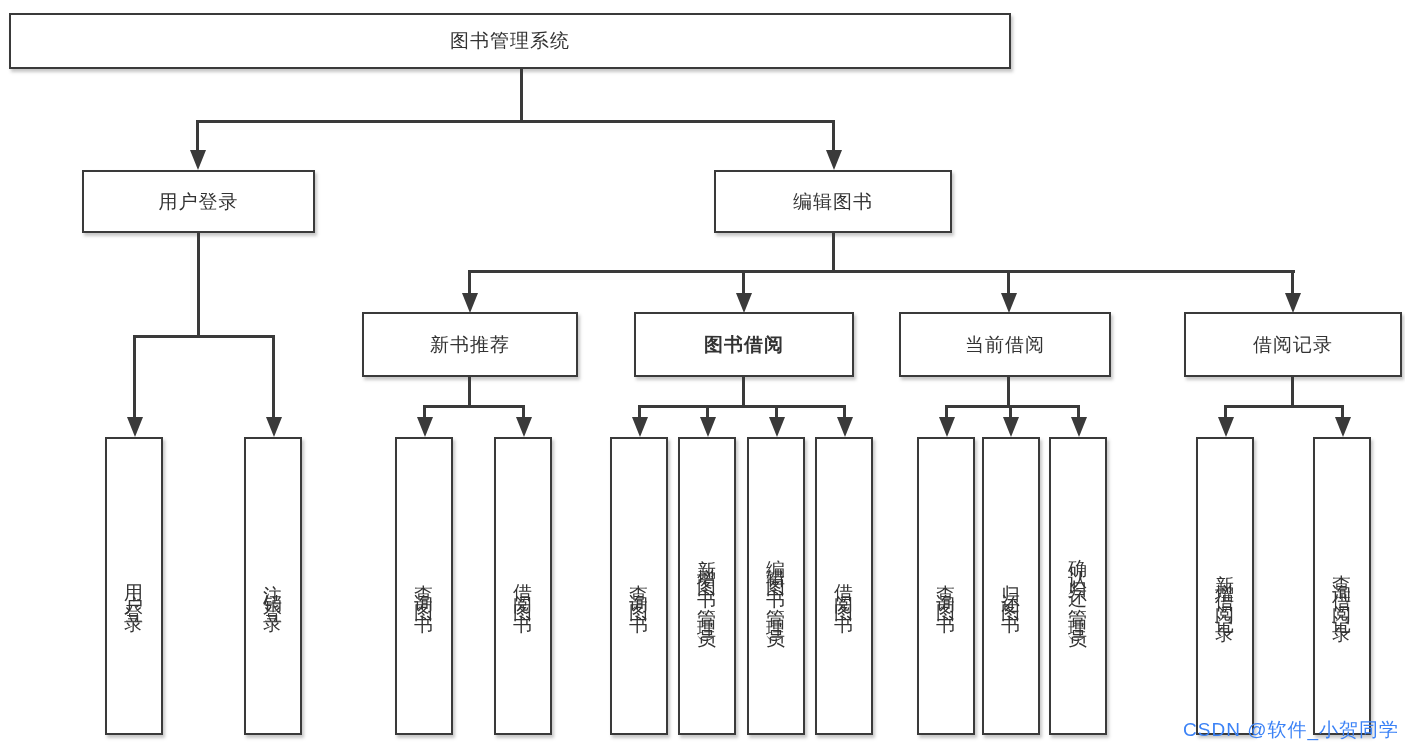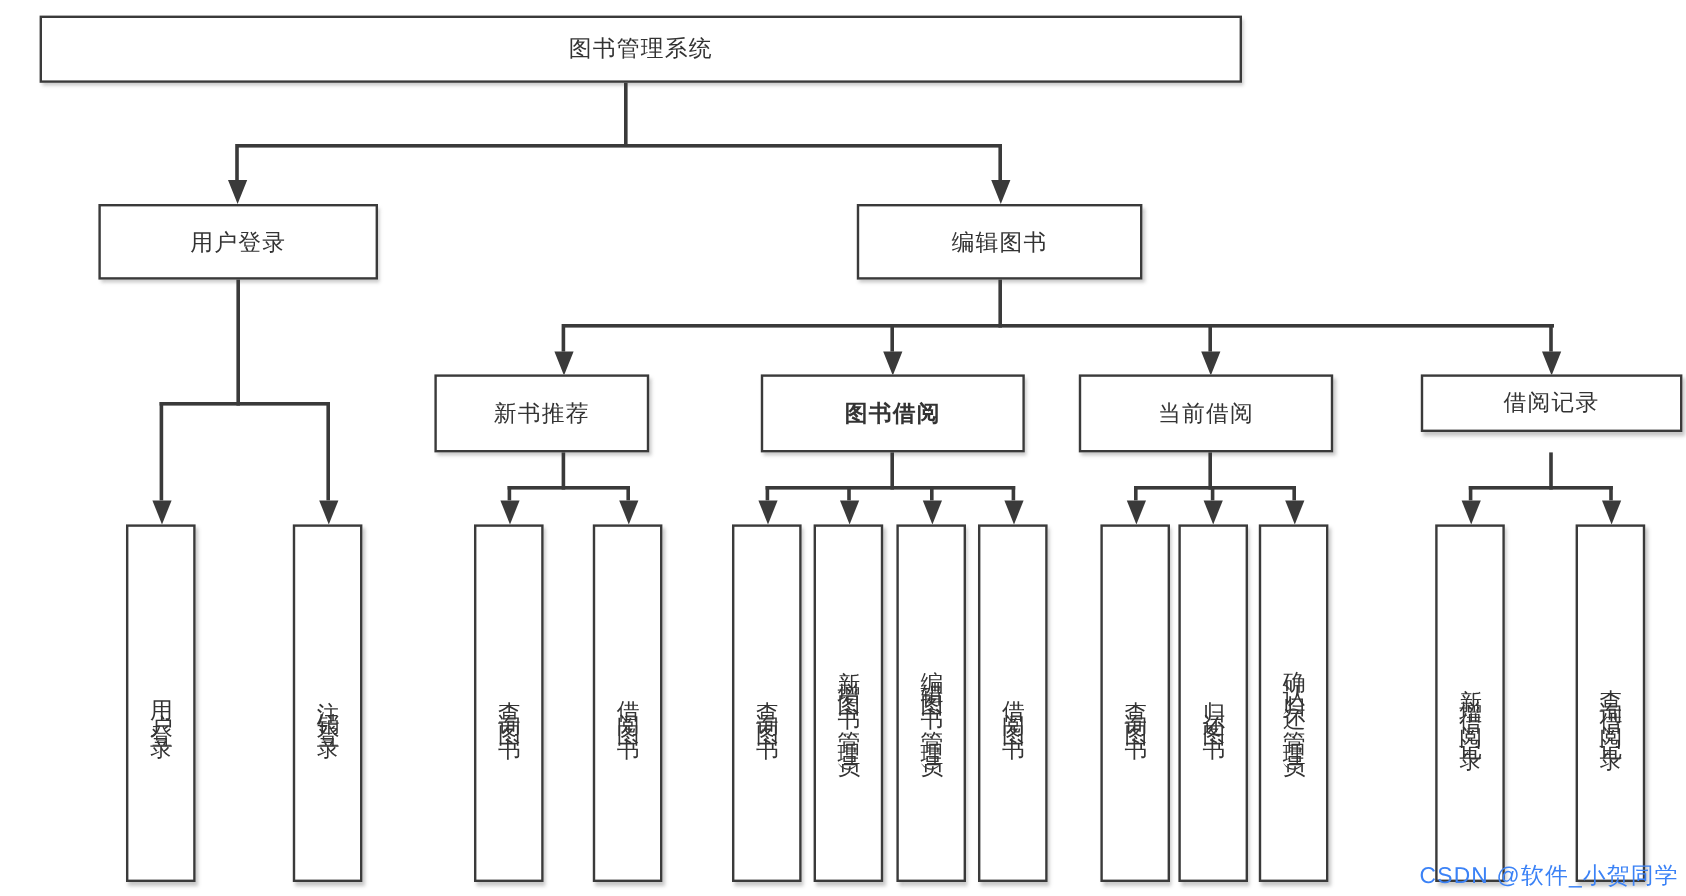--- a/index.html
+++ b/index.html
@@ -54,21 +54,21 @@
     letter-spacing: 1px;
     z-index: 5;
     white-space: nowrap;
   }
 </style>
 </head>
 <body>
 
 <div id="canvas">
 
-  <div class="node" style="left:33px; top:13px; width:1002px; height:56px;">
+  <div class="node" style="left:9px; top:13px; width:1002px; height:56px;">
     <span>图书管理系统</span>
   </div>
 
   <div class="vline" style="left:520px; top:69px; height:53px;"></div>
   <div class="hline" style="left:197px; top:120px; width:638px;"></div>
   <div class="arrow" style="left:196px; top:120px; height:30px;"></div>
   <div class="arrow" style="left:832px; top:120px; height:30px;"></div>
 
   <div class="node" style="left:82px; top:170px; width:233px; height:63px;">
     <span>用户登录</span>
@@ -82,30 +82,30 @@
   <div class="arrow" style="left:133px; top:335px; height:82px;"></div>
   <div class="arrow" style="left:272px; top:335px; height:82px;"></div>
 
   <div class="vline" style="left:832px; top:233px; height:40px;"></div>
   <div class="hline" style="left:469px; top:270px; width:826px;"></div>
   <div class="arrow" style="left:468px; top:270px; height:23px;"></div>
   <div class="arrow" style="left:742px; top:270px; height:23px;"></div>
   <div class="arrow" style="left:1007px; top:270px; height:23px;"></div>
   <div class="arrow" style="left:1291px; top:270px; height:23px;"></div>
 
-  <div class="node" style="left:362px; top:312px; width:179px; height:65px;">
+  <div class="node" style="left:362px; top:312px; width:216px; height:65px;">
     <span>新书推荐</span>
   </div>
   <div class="node" style="left:634px; top:312px; width:220px; height:65px;font-weight:bold;">
     <span>图书借阅</span>
   </div>
   <div class="node" style="left:899px; top:312px; width:212px; height:65px;">
     <span>当前借阅</span>
   </div>
-  <div class="node" style="left:1184px; top:312px; width:218px; height:48px;">
+  <div class="node" style="left:1184px; top:312px; width:218px; height:65px;">
     <span>借阅记录</span>
   </div>
 
   <div class="vline" style="left:468px; top:377px; height:31px;"></div>
   <div class="hline" style="left:423px; top:405px; width:102px;"></div>
   <div class="arrow" style="left:423px; top:405px; height:12px;"></div>
   <div class="arrow" style="left:522px; top:405px; height:12px;"></div>
 
   <div class="vline" style="left:742px; top:377px; height:31px;"></div>
   <div class="hline" style="left:638px; top:405px; width:208px;"></div>

